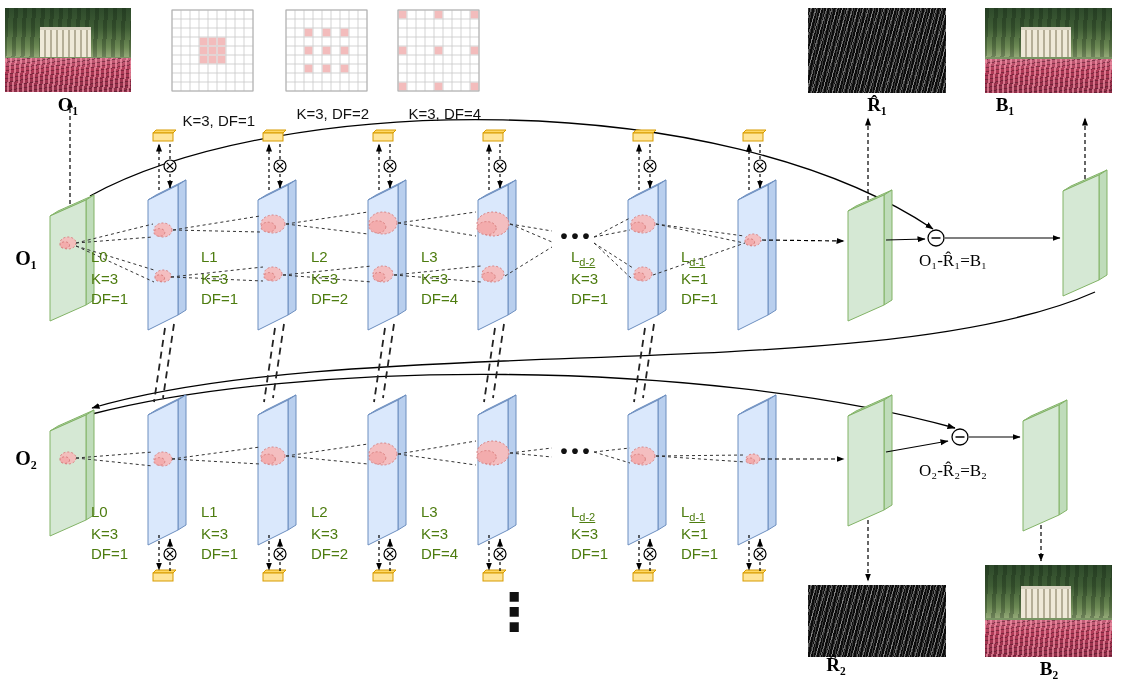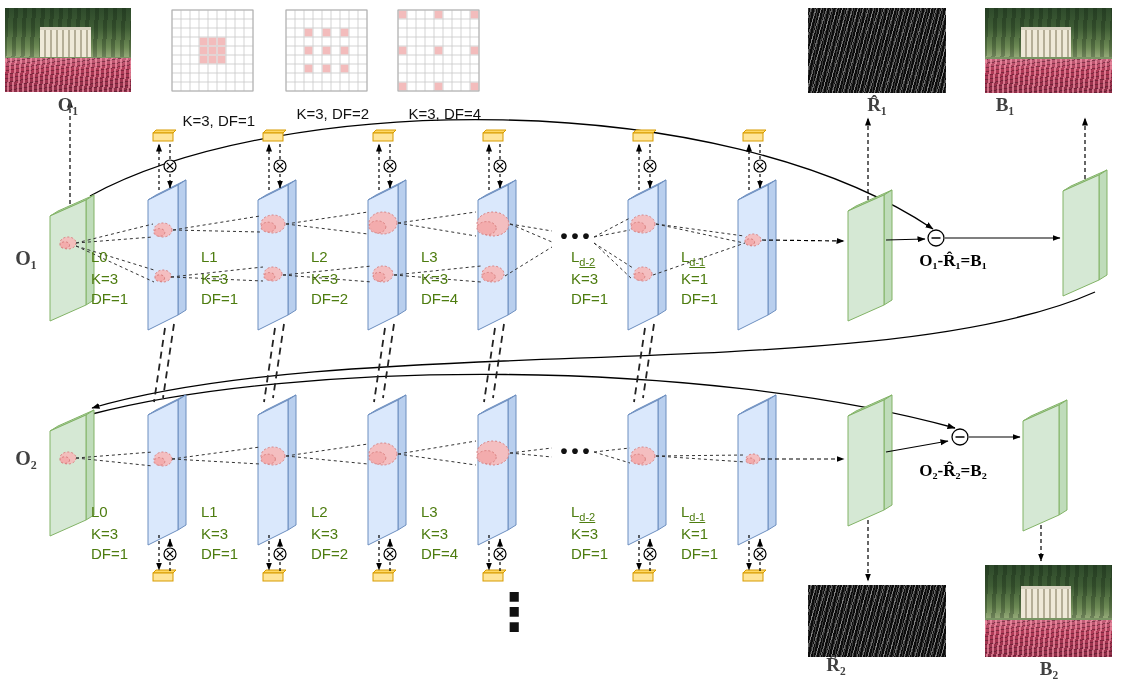--- a/index.html
+++ b/index.html
@@ -1,22 +1,22 @@
 <!DOCTYPE html>
 <html><head>
 <meta charset="utf-8">
 <style>
   html,body{margin:0;padding:0;background:#fff;}
   #canvas{position:relative;width:1123px;height:682px;background:#fff;overflow:hidden;
           font-family:"Liberation Sans",sans-serif;}
   #diagram{position:absolute;left:0;top:0;}
   .biglabel{position:absolute;width:64px;text-align:center;
-            font-family:"Liberation Serif",serif;font-weight:bold;font-size:19px;color:#404040;}
+            font-family:"Liberation Serif",serif;font-weight:bold;font-size:19px;color:#000000;}
   .eqlabel{position:absolute;width:130px;text-align:center;
-           font-family:"Liberation Serif",serif;font-weight:bold;font-size:17px;color:#000;}
+           font-family:"Liberation Serif",serif;font-weight:normal;font-size:17px;color:#000;}
   .gridlabel{position:absolute;width:85px;text-align:right;font-size:15px;color:#111;margin-top:20px;}
   .layerlabel{position:absolute;width:64px;text-align:left;font-size:15px;line-height:1.3;color:#4d7c0f;}
   .layerlabel sub{font-size:11px;text-decoration:underline;}
   .hdots{position:absolute;width:56px;text-align:center;font-family:"Liberation Serif",serif;
          font-weight:bold;font-size:36px;letter-spacing:2px;color:#111;}
   .vdots{position:absolute;font-family:"DejaVu Sans",sans-serif;font-weight:bold;font-size:52px;color:#111;line-height:1;}
   .photo{position:absolute;overflow:hidden;background:#7a9464;}
   .ph-trees{position:absolute;left:0;top:0;width:100%;height:58%;
             background:linear-gradient(180deg,#2e4a2b 0%,#3f5d35 40%,#6d8a55 80%,#93a877 100%);}
   .ph-trees::after{content:"";position:absolute;inset:0;opacity:.5;

